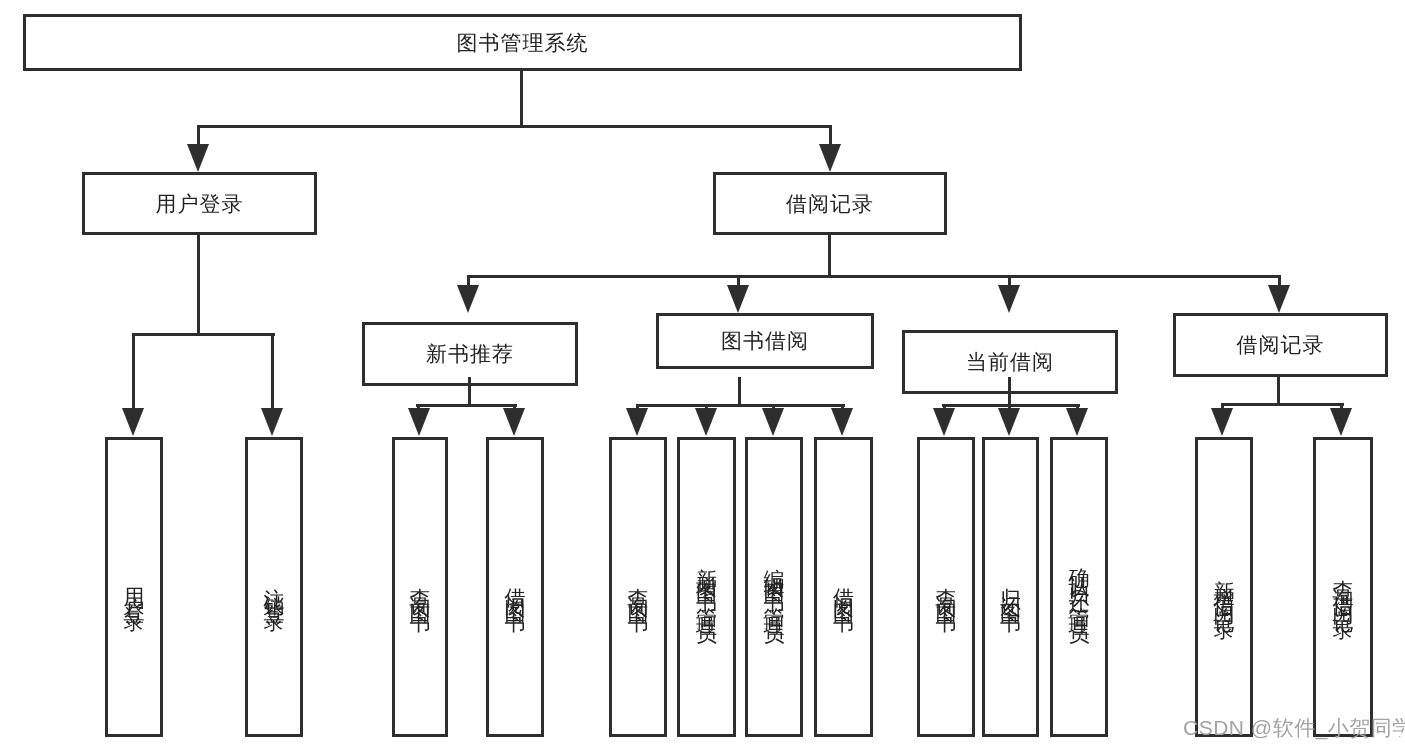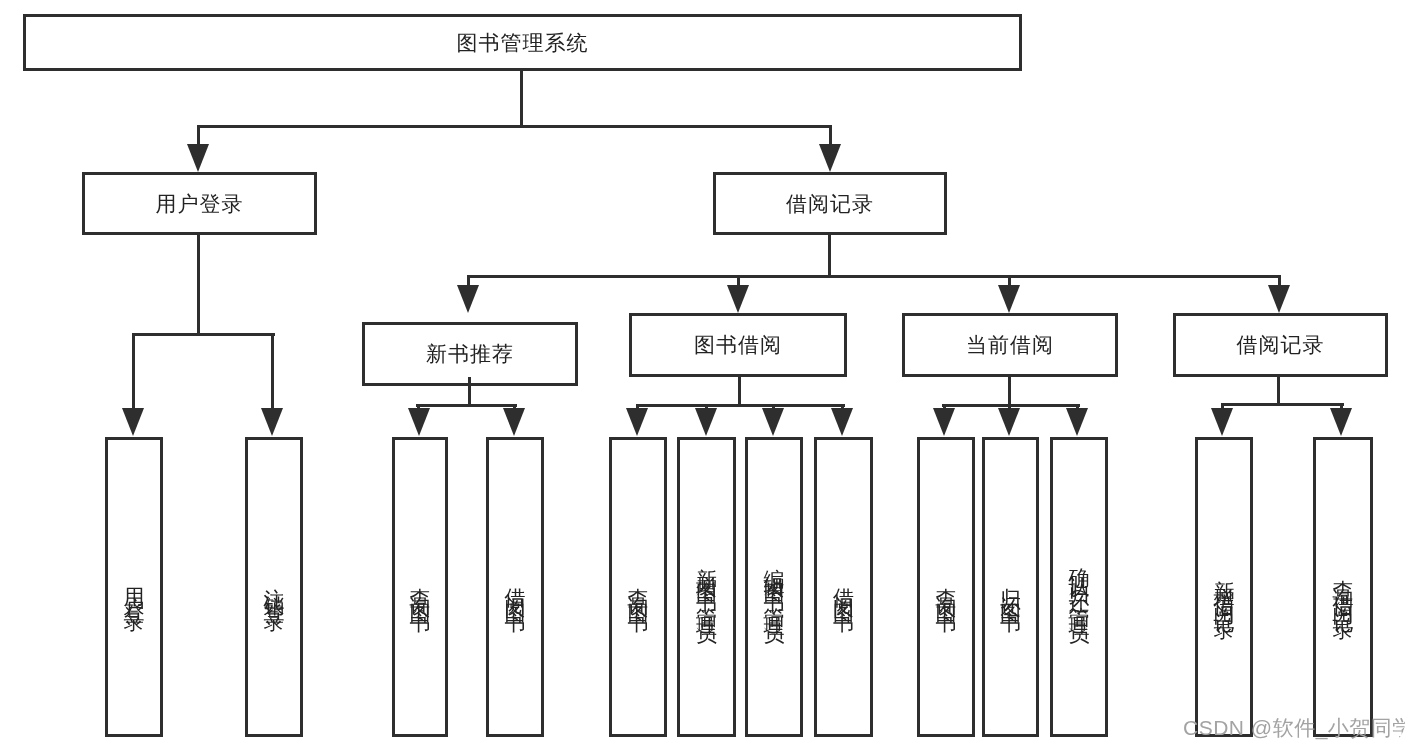--- a/index.html
+++ b/index.html
@@ -70,24 +70,24 @@
   <div class="vline" style="left:737px;top:275px;width:3px;height:14px;"></div>
   <div class="arrow" style="left:727px;top:285px;"></div>
   <div class="vline" style="left:1008px;top:275px;width:3px;height:14px;"></div>
   <div class="arrow" style="left:998px;top:285px;"></div>
   <div class="vline" style="left:1278px;top:275px;width:3px;height:14px;"></div>
   <div class="arrow" style="left:1268px;top:285px;"></div>
 
   <div class="box" style="left:362px;top:322px;width:216px;height:64px;">
     <span>新书推荐</span>
   </div>
-  <div class="box" style="left:629px;top:313px;width:218px;height:64px;">
+  <div class="box" style="left:656px;top:313px;width:218px;height:56px;">
     <span>图书借阅</span>
   </div>
-  <div class="box" style="left:902px;top:313px;width:216px;height:64px;">
+  <div class="box" style="left:902px;top:330px;width:216px;height:64px;">
     <span>当前借阅</span>
   </div>
   <div class="box" style="left:1173px;top:313px;width:215px;height:64px;">
     <span>借阅记录</span>
   </div>
 
   <div class="vline" style="left:468px;top:377px;width:3px;height:29px;"></div>
   <div class="hline" style="left:416px;top:404px;width:101px;height:3px;"></div>
   <div class="vline" style="left:417px;top:404px;width:3px;height:9px;"></div>
   <div class="arrow" style="left:408px;top:408px;"></div>

